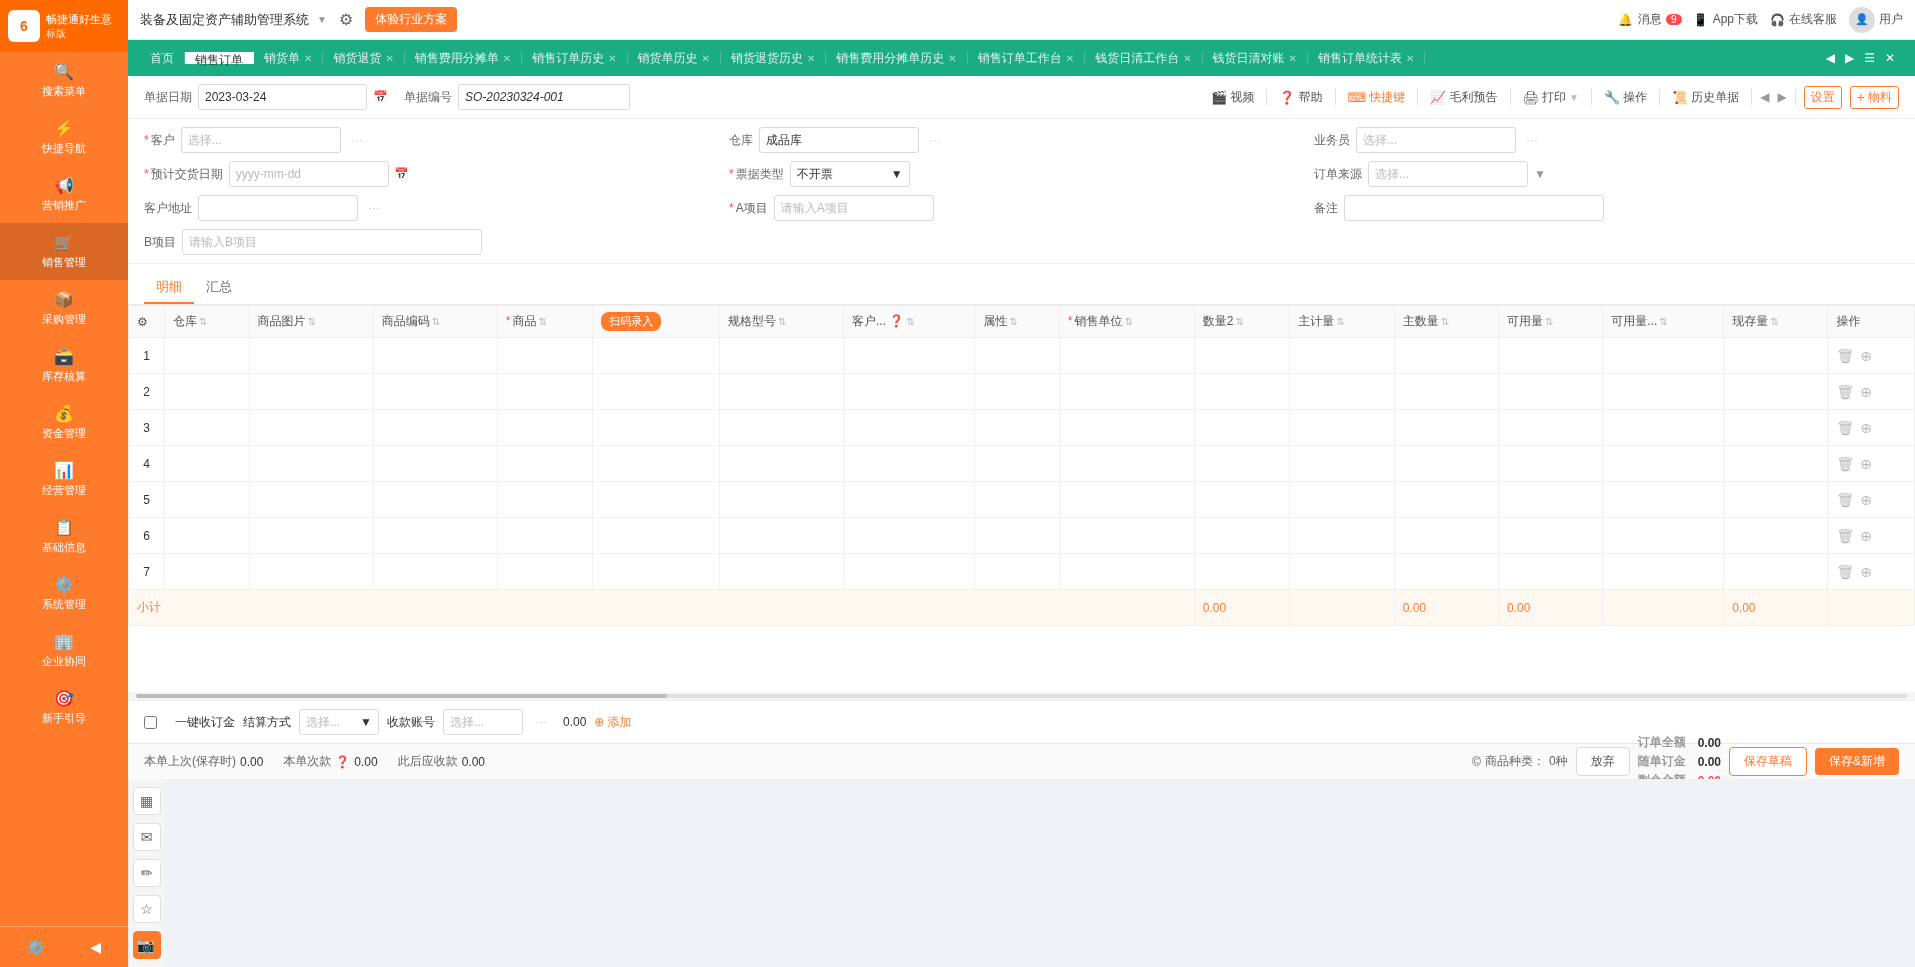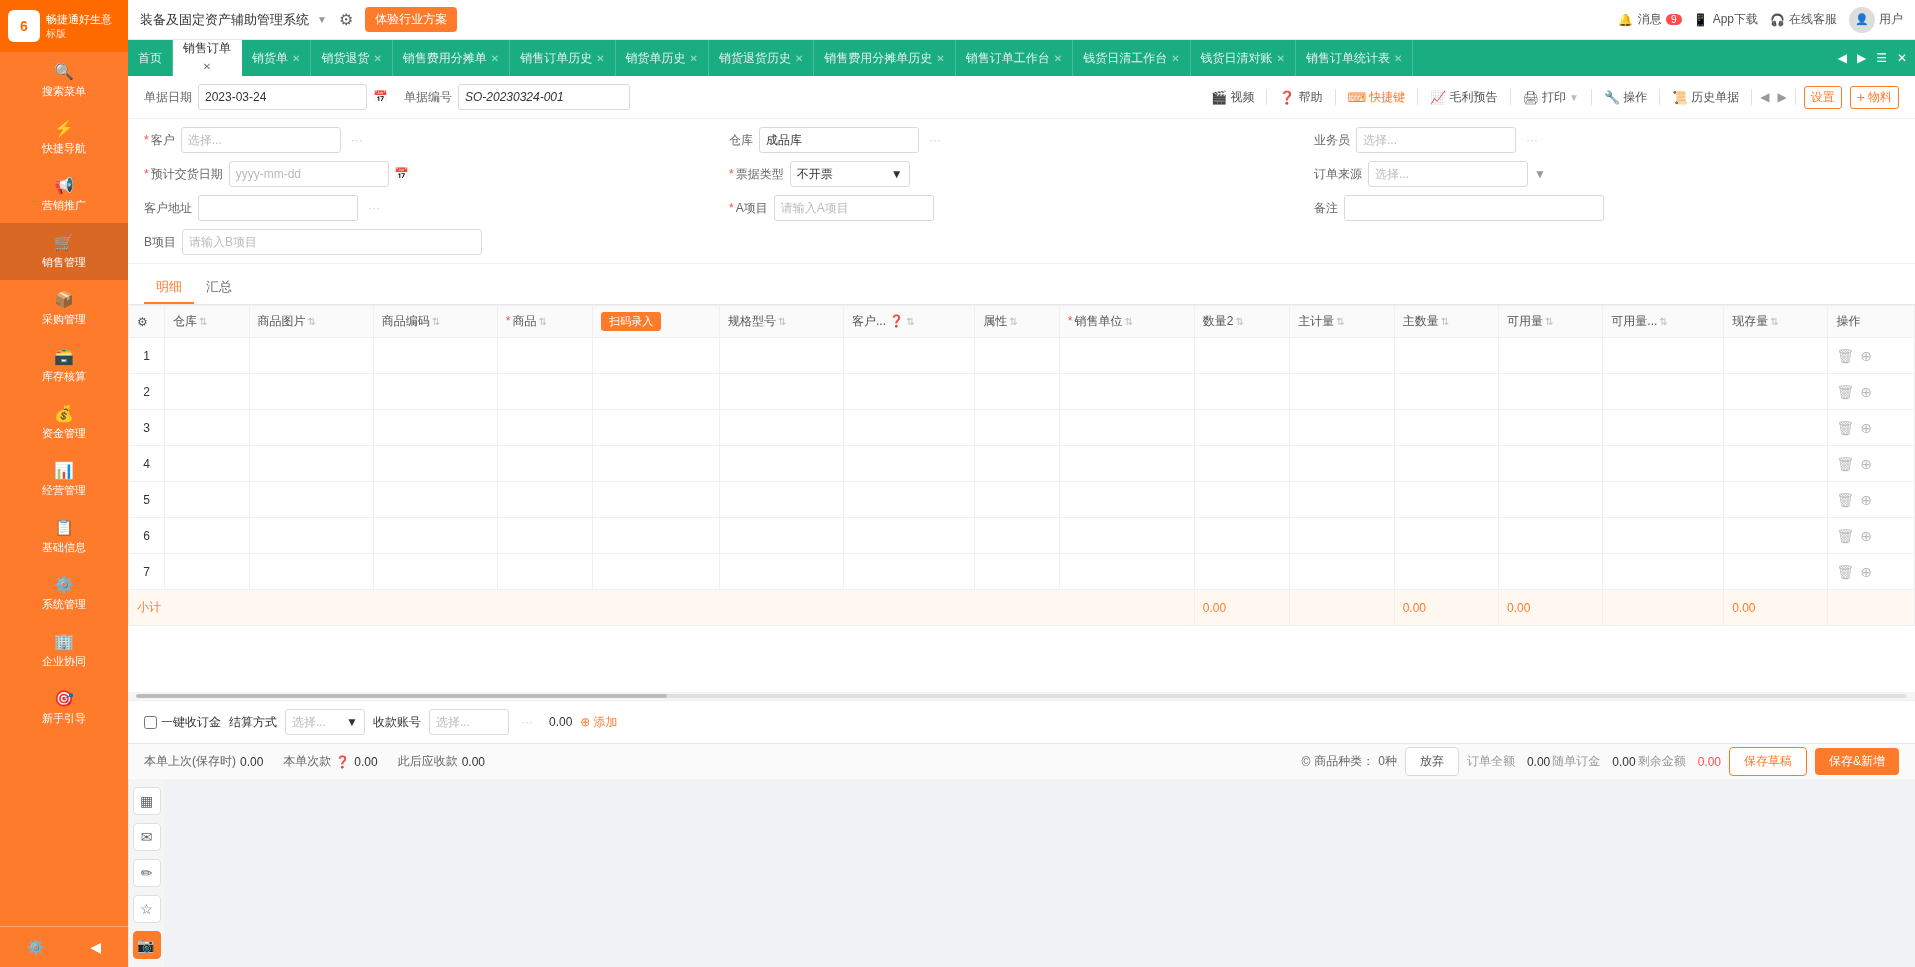--- a/index.html
+++ b/index.html
@@ -26,21 +26,21 @@
     .topbar-dropdown { display: flex; align-items: center; gap: 4px; cursor: pointer; }
     .topbar-dropdown .chevron { font-size: 10px; color: #999; }
     .topbar-gear { font-size: 16px; color: #666; cursor: pointer; margin-left: 4px; }
     .topbar-industry-btn { background: #ff7b2c; color: #fff; border: none; border-radius: 4px; padding: 4px 10px; cursor: pointer; font-size: 12px; margin-left: 4px; }
     .topbar-right { margin-left: auto; display: flex; align-items: center; gap: 12px; }
     .topbar-right .tr-item { display: flex; align-items: center; gap: 4px; cursor: pointer; font-size: 12px; color: #555; }
     .tr-badge { background: #ff4d4f; color: #fff; border-radius: 10px; font-size: 10px; padding: 0 4px; min-width: 16px; text-align: center; }
     .user-avatar { width: 26px; height: 26px; border-radius: 50%; background: #ddd; display: flex; align-items: center; justify-content: center; font-size: 11px; color: #666; }
 
     
-    .tabbar { height: 36px; background: #1aad82; display: flex; align-items: stretch; padding: 0; flex-shrink: 0; overflow: hidden; }
+    .tabbar { height: 36px; background: #1aad82; display: flex; align-items: stretch; padding: 12px; flex-shrink: 0; overflow: hidden; }
     .tab-item { display: flex; align-items: center; padding: 0 10px; cursor: pointer; color: rgba(255,255,255,0.85); font-size: 12px; white-space: nowrap; gap: 4px; border-right: 1px solid rgba(255,255,255,0.2); flex-shrink: 0; }
     .tab-item.active { background: #fff; color: #333; border-bottom: none; flex-direction: column; }
     .tab-close { font-size: 10px; color: inherit; opacity: 0.7; }
     .tab-arrows { display: flex; align-items: center; padding: 0 4px; color: #fff; gap: 2px; margin-left: auto; flex-shrink: 0; }
     .tab-arrow { cursor: pointer; padding: 2px 4px; font-size: 12px; }
 
     
     .content { flex: 1; background: #fff; display: flex; flex-direction: column; overflow: hidden; }
 
     
@@ -74,44 +74,44 @@
     .content-tab.active { color: #ff7b2c; border-bottom: 2px solid #ff7b2c; font-weight: 500; }
 
     
     .table-wrap { flex: 1; overflow: auto; position: relative; }
     .data-table { width: 100%; border-collapse: collapse; font-size: 12px; }
     .data-table th { background: #fafafa; border: 1px solid #f0f0f0; padding: 6px 8px; text-align: left; white-space: nowrap; font-weight: 500; color: #555; position: sticky; top: 0; z-index: 2; }
     .data-table th .sort-icon { color: #bbb; margin-left: 2px; font-size: 10px; }
     .data-table th.required-col::before { content: '*'; color: #ff4d4f; margin-right: 2px; }
     .data-table td { border: 1px solid #f0f0f0; padding: 6px 8px; color: #333; height: 36px; }
     .row-num { color: #999; text-align: center; width: 30px; }
-    .scan-btn { background: #ff7b2c; color: #fff; border: none; border-radius: 3px; padding: 2px 8px; font-size: 11px; cursor: pointer; white-space: nowrap; }
+    .scan-btn { background: #ff7b2c; color: #fff; border: none; border-radius: 8px; padding: 2px 8px; font-size: 11px; cursor: pointer; white-space: nowrap; }
     .op-icons { display: flex; gap: 6px; align-items: center; }
     .op-icon { color: #bbb; cursor: pointer; font-size: 14px; }
 
     
     .subtotal-row td { background: #fff8f0; font-weight: 500; color: #ff7b2c; }
     .subtotal-label { color: #ff7b2c; font-weight: 500; }
 
     
     .scroll-indicator { height: 8px; background: #f5f5f5; display: flex; align-items: center; padding: 0 8px; flex-shrink: 0; }
     .scroll-track { flex: 1; height: 4px; background: #e0e0e0; border-radius: 2px; position: relative; }
     .scroll-thumb { width: 30%; height: 100%; background: #bbb; border-radius: 2px; }
 
     
     .payment-row { padding: 8px 16px; border-top: 1px solid #f0f0f0; display: flex; align-items: center; gap: 8px; flex-shrink: 0; background: #fff; }
-    .payment-checkbox { display: flex; align-items: center; gap: 4px; }
+    .payment-checkbox { display: flex; align-items: center; gap: 18px; }
     .payment-label { font-size: 12px; color: #333; }
 
     
     .bottom-bar { height: 36px; background: #fafafa; border-top: 1px solid #e8e8e8; display: flex; align-items: center; padding: 0 16px; gap: 20px; flex-shrink: 0; }
     .bottom-stat { display: flex; align-items: center; gap: 4px; font-size: 12px; color: #666; }
     .bottom-stat .val { color: #333; font-weight: 500; }
     .bottom-right { margin-left: auto; display: flex; align-items: center; gap: 8px; }
-    .bottom-order-info { display: flex; flex-direction: row; align-items: flex-end; font-size: 12px; color: #666; gap: 2px; }
+    .bottom-order-info { display: flex; flex-direction: column; align-items: flex-end; font-size: 12px; color: #666; gap: 2px; font-weight: bold; }
     .bottom-order-info .row { display: flex; gap: 12px; align-items: center; }
     .bottom-order-info .lbl { color: #999; }
     .bottom-order-info .val { color: #333; }
     .bottom-order-info .val.orange { color: #ff4d4f; }
     .btn-discard { border: 1px solid #d9d9d9; background: #fff; color: #555; border-radius: 4px; padding: 5px 14px; cursor: pointer; font-size: 12px; }
     .btn-save-draft { border: 1px solid #ff7b2c; background: #fff; color: #ff7b2c; border-radius: 4px; padding: 5px 14px; cursor: pointer; font-size: 12px; }
     .btn-save-new { background: #ff7b2c; color: #fff; border: none; border-radius: 4px; padding: 5px 14px; cursor: pointer; font-size: 12px; }
 
     
     .right-panel { width: 36px; background: #f5f5f5; display: flex; flex-direction: column; align-items: center; padding: 8px 0; gap: 8px; border-left: 1px solid #e8e8e8; flex-shrink: 0; }

